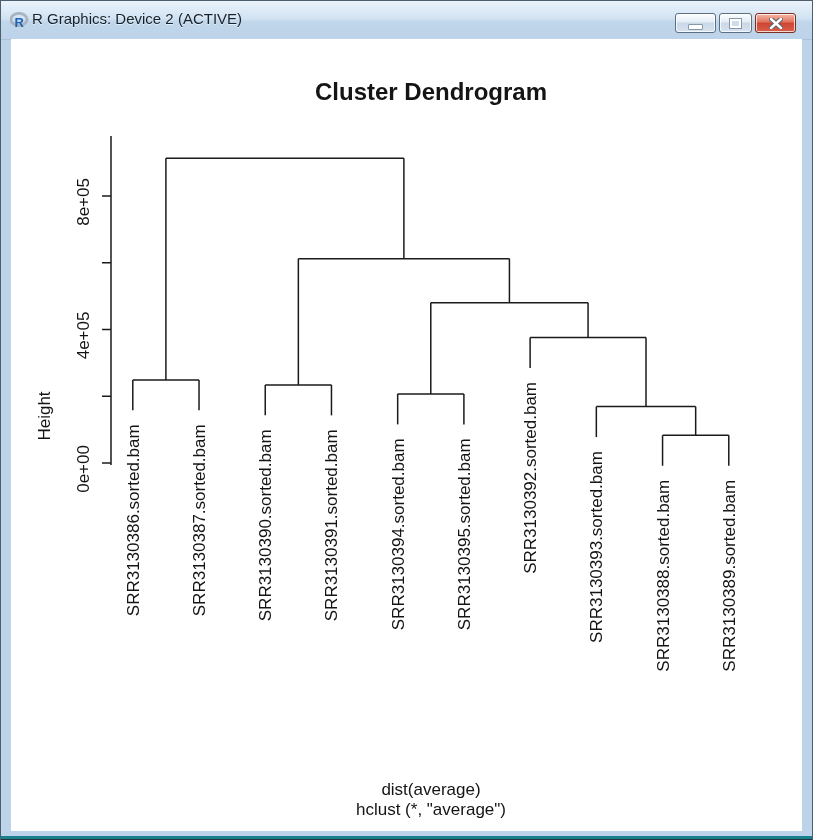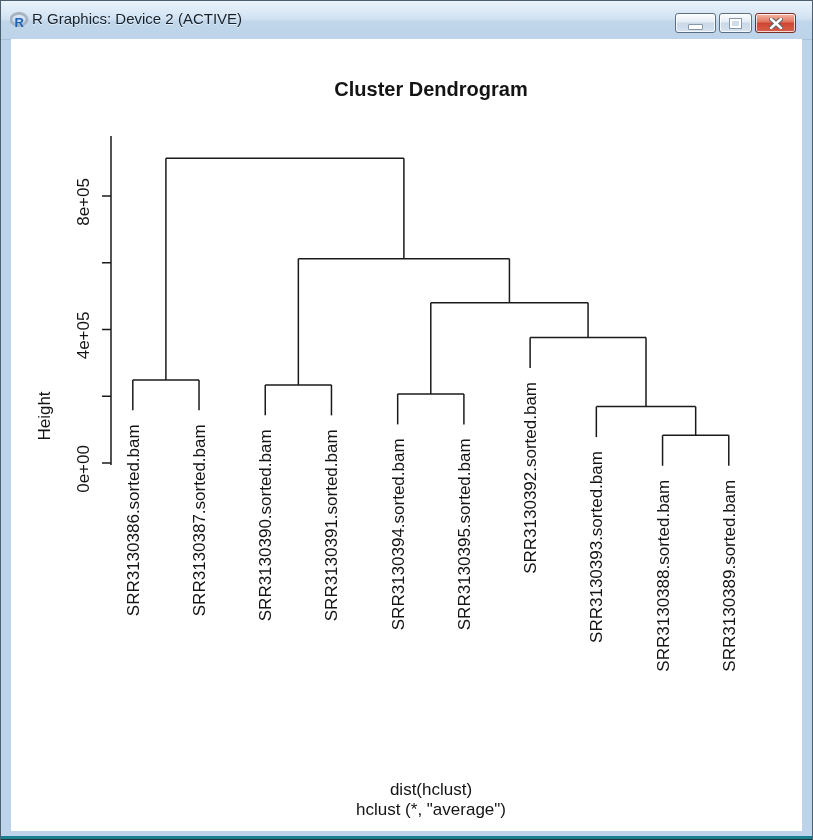--- a/index.html
+++ b/index.html
@@ -35,21 +35,21 @@
   }
   .glyph-min{width:13px;height:4px;margin-top:7px;background:#fff;border:1px solid #8798a8;border-radius:1px;}
   .glyph-max{width:11px;height:9px;box-sizing:border-box;border:2px solid #fff;outline:1px solid #8798a8;background:#cfdcea;}
   .glyph-close{display:block;}
   
   .client{position:absolute;left:10px;top:38px;width:791px;height:792px;background:#ffffff;}
   .strip-teal{position:absolute;left:0;right:0;top:835px;height:3px;background:#1a808e;}
   .strip-dark{position:absolute;left:0;right:0;top:838px;height:2px;background:#24333d;}
   svg.canvas{position:absolute;left:0;top:0;pointer-events:none;}
   .txt{position:absolute;color:#141414;white-space:nowrap;}
-  .chart-title{left:430px;top:77px;transform:translateX(-50%);font-size:20px;font-weight:bold;}
+  .chart-title{left:430px;top:77px;transform:translateX(-50%);font-size:24px;font-weight:bold;}
   .ylab{left:44px;top:415px;transform:translate(-50%,-50%) rotate(-90deg);font-size:17px;}
   .xlab1{left:430px;top:779px;transform:translateX(-50%);font-size:17px;}
   .xlab2{left:430px;top:799px;transform:translateX(-50%);font-size:17px;}
 </style>
 </head>
 <body>
 
 <div class="window">
 
   <div class="titlebar">
@@ -128,18 +128,18 @@
         <text x="468.90000000000003" y="437.385125" transform="rotate(-90 468.90000000000003 437.385125)" text-anchor="end" font-family="&quot;Liberation Sans&quot;, sans-serif" font-size="17" fill="#141414">SRR3130395.sorted.bam</text>
         <text x="535.12" y="380.981375" transform="rotate(-90 535.12 380.981375)" text-anchor="end" font-family="&quot;Liberation Sans&quot;, sans-serif" font-size="17" fill="#141414">SRR3130392.sorted.bam</text>
         <text x="601.3399999999999" y="450.067625" transform="rotate(-90 601.3399999999999 450.067625)" text-anchor="end" font-family="&quot;Liberation Sans&quot;, sans-serif" font-size="17" fill="#141414">SRR3130393.sorted.bam</text>
         <text x="667.56" y="478.770125" transform="rotate(-90 667.56 478.770125)" text-anchor="end" font-family="&quot;Liberation Sans&quot;, sans-serif" font-size="17" fill="#141414">SRR3130388.sorted.bam</text>
         <text x="733.78" y="478.770125" transform="rotate(-90 733.78 478.770125)" text-anchor="end" font-family="&quot;Liberation Sans&quot;, sans-serif" font-size="17" fill="#141414">SRR3130389.sorted.bam</text>
       </g>
     </svg>
 
   <div class="txt chart-title">Cluster Dendrogram</div>
   <div class="txt ylab">Height</div>
-  <div class="txt xlab1">dist(hclust)</div>
+  <div class="txt xlab1">dist(average)</div>
   <div class="txt xlab2">hclust (*, "average")</div>
 
   <div class="strip-teal"></div>
   <div class="strip-dark"></div>
 </div>
 
 </body></html>

